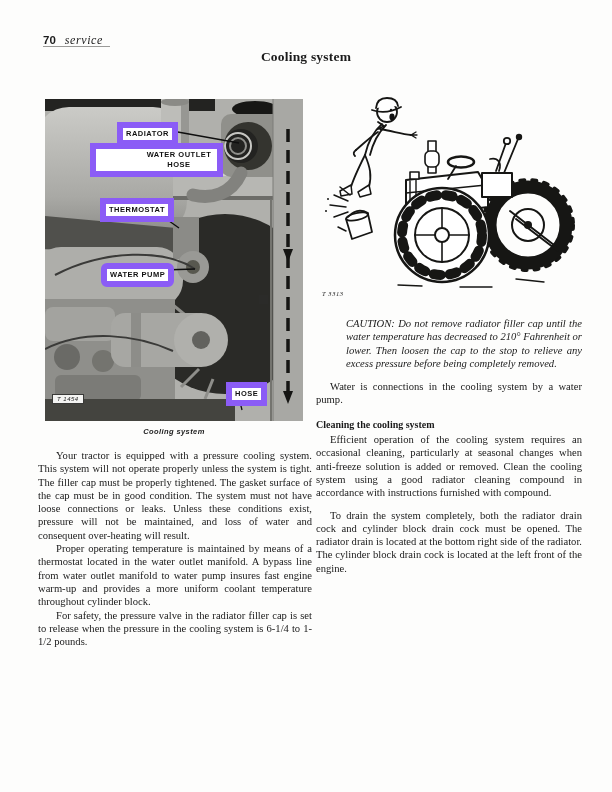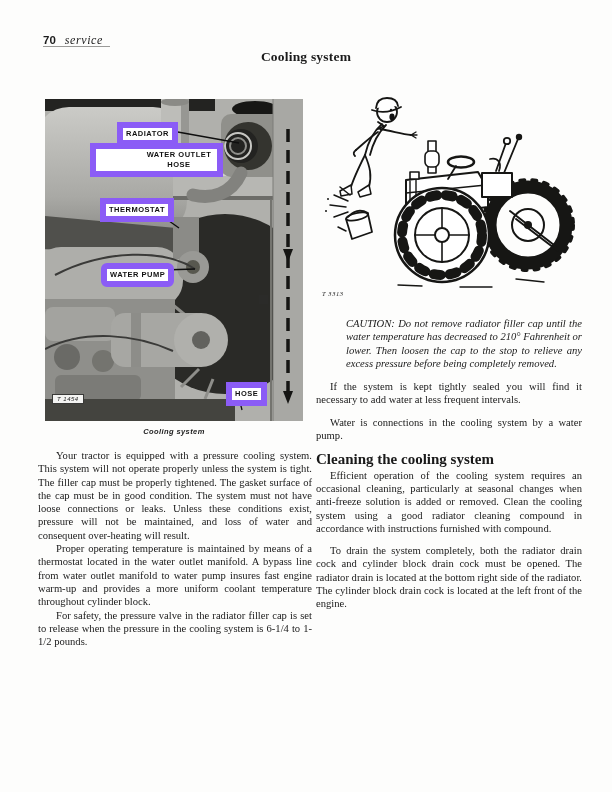--- a/index.html
+++ b/index.html
@@ -32,21 +32,21 @@
   .figid{position:absolute;left:322px;top:290px;font:italic 6.5px "Liberation Serif",serif;
     letter-spacing:0.6px;color:#222;}
   
   .col{position:absolute;text-align:justify;font-size:10.6px;line-height:13.3px;color:#191919;}
   .left-col{left:38px;top:449px;width:274px;}
   .left-col p{margin:0;text-indent:18px;}
   .right-col{left:316px;top:317px;width:266px;}
   .right-col p{margin:0 0 9px 0;text-indent:14px;}
   .caution p{font-style:italic;text-indent:0;margin:0 0 10px 0;}
   .caution p::before{content:"";float:left;width:30px;height:41px;}
-  .subhead{font-weight:bold;font-size:15px;margin:11px 0 2px 0;text-indent:0;}
+  .subhead{font-weight:bold;font-size:10px;margin:11px 0 2px 0;text-indent:0;}
 </style>
 </head>
 <body>
 
 <div class="sheet">
 
   <div class="hdr">
     <span class="num">70</span><span class="sec">service</span>
   </div>
   <div class="hdr-rule"></div>
@@ -229,20 +229,19 @@
   <div class="col left-col">
     <p>Your tractor is equipped with a pressure cooling system. This system will not operate properly unless the system is tight. The filler cap must be properly tightened. The gasket surface of the cap must be in good condition. The system must not have loose connections or leaks. Unless these conditions exist, pressure will not be maintained, and loss of water and consequent over-heating will result.</p>
     <p>Proper operating temperature is maintained by means of a thermostat located in the water outlet manifold. A bypass line from water outlet manifold to water pump insures fast engine warm-up and provides a more uniform coolant temperature throughout cylinder block.</p>
     <p>For safety, the pressure valve in the radiator filler cap is set to release when the pressure in the cooling system is 6-1/4 to 1-1/2 pounds.</p>
   </div>
 
   <div class="col right-col">
     <div class="caution">
       <p>CAUTION: Do not remove radiator filler cap until the water temperature has decreased to 210° Fahrenheit or lower. Then loosen the cap to the stop to relieve any excess pressure before being completely removed.</p>
     </div>
-    <p>If the system is kept tightly sealed you will find it necessary to add water at less frequent intervals.</p>
     <p>Water is connections in the cooling system by a water pump.</p>
     <div class="subhead">Cleaning the cooling system</div>
     <p>Efficient operation of the cooling system requires an occasional cleaning, particularly at seasonal changes when anti-freeze solution is added or removed. Clean the cooling system using a good radiator cleaning compound in accordance with instructions furnished with compound.</p>
     <p>To drain the system completely, both the radiator drain cock and cylinder block drain cock must be opened. The radiator drain is located at the bottom right side of the radiator. The cylinder block drain cock is located at the left front of the engine.</p>
   </div>
 
 </div>
 
 </body></html>

